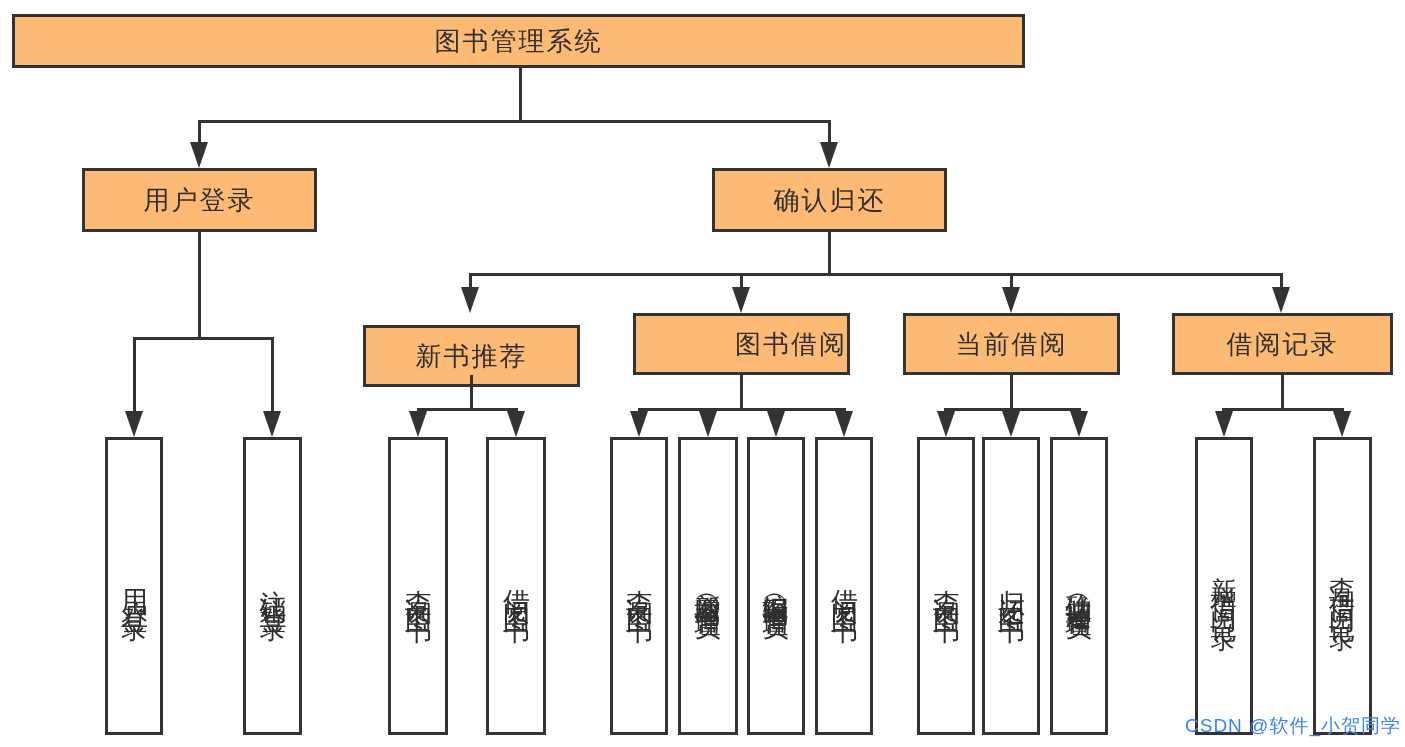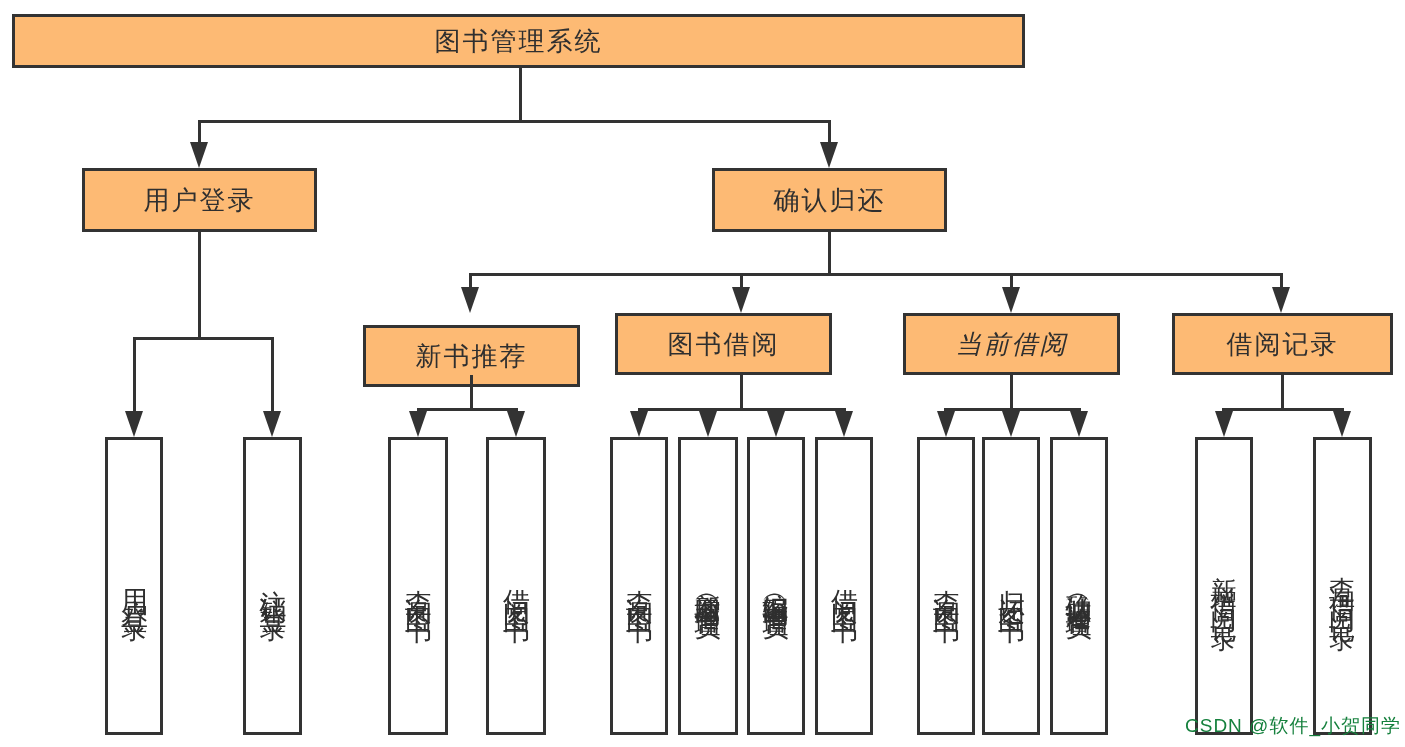--- a/index.html
+++ b/index.html
@@ -48,21 +48,21 @@
   .arr{
     position:absolute;width:0;height:0;
     border-left:9px solid transparent;
     border-right:9px solid transparent;
     border-top:26px solid var(--line);
   }
   .watermark{
     position:absolute;
     left:1185px;top:713px;
     font-size:19px;
-    color:#15803d;
+    color:#3b82f6;
     letter-spacing:1px;
     z-index:10;
     white-space:nowrap;
   }
 </style>
 </head>
 <body>
 
 <div id="canvas">
 
@@ -98,24 +98,24 @@
   <div class="vline" style="left:1010px;top:273px;height:20px;"></div>
   <div class="vline" style="left:1280px;top:273px;height:20px;"></div>
   <div class="arr" style="left:461px;top:287px;"></div>
   <div class="arr" style="left:732px;top:287px;"></div>
   <div class="arr" style="left:1002px;top:287px;"></div>
   <div class="arr" style="left:1272px;top:287px;"></div>
 
   <div class="node" style="left:363px;top:313px;width:217px;height:62px;margin-top:12px;">
     <span>新书推荐</span>
   </div>
-  <div class="node" style="left:615px;top:313px;width:217px;height:62px;">
+  <div class="node" style="left:633px;top:313px;width:217px;height:62px;justify-content:flex-end;">
     <span>图书借阅</span>
   </div>
-  <div class="node" style="left:903px;top:313px;width:217px;height:62px;font-style:italic;">
+  <div class="node" style="left:903px;top:313px;width:217px;height:62px;">
     <span>当前借阅</span>
   </div>
   <div class="node" style="left:1172px;top:313px;width:221px;height:62px;">
     <span>借阅记录</span>
   </div>
 
   <div class="vline" style="left:470px;top:375px;height:33px;"></div>
   <div class="hline" style="left:417px;top:408px;width:101px;"></div>
   <div class="arr" style="left:409px;top:411px;"></div>
   <div class="arr" style="left:507px;top:411px;"></div>

